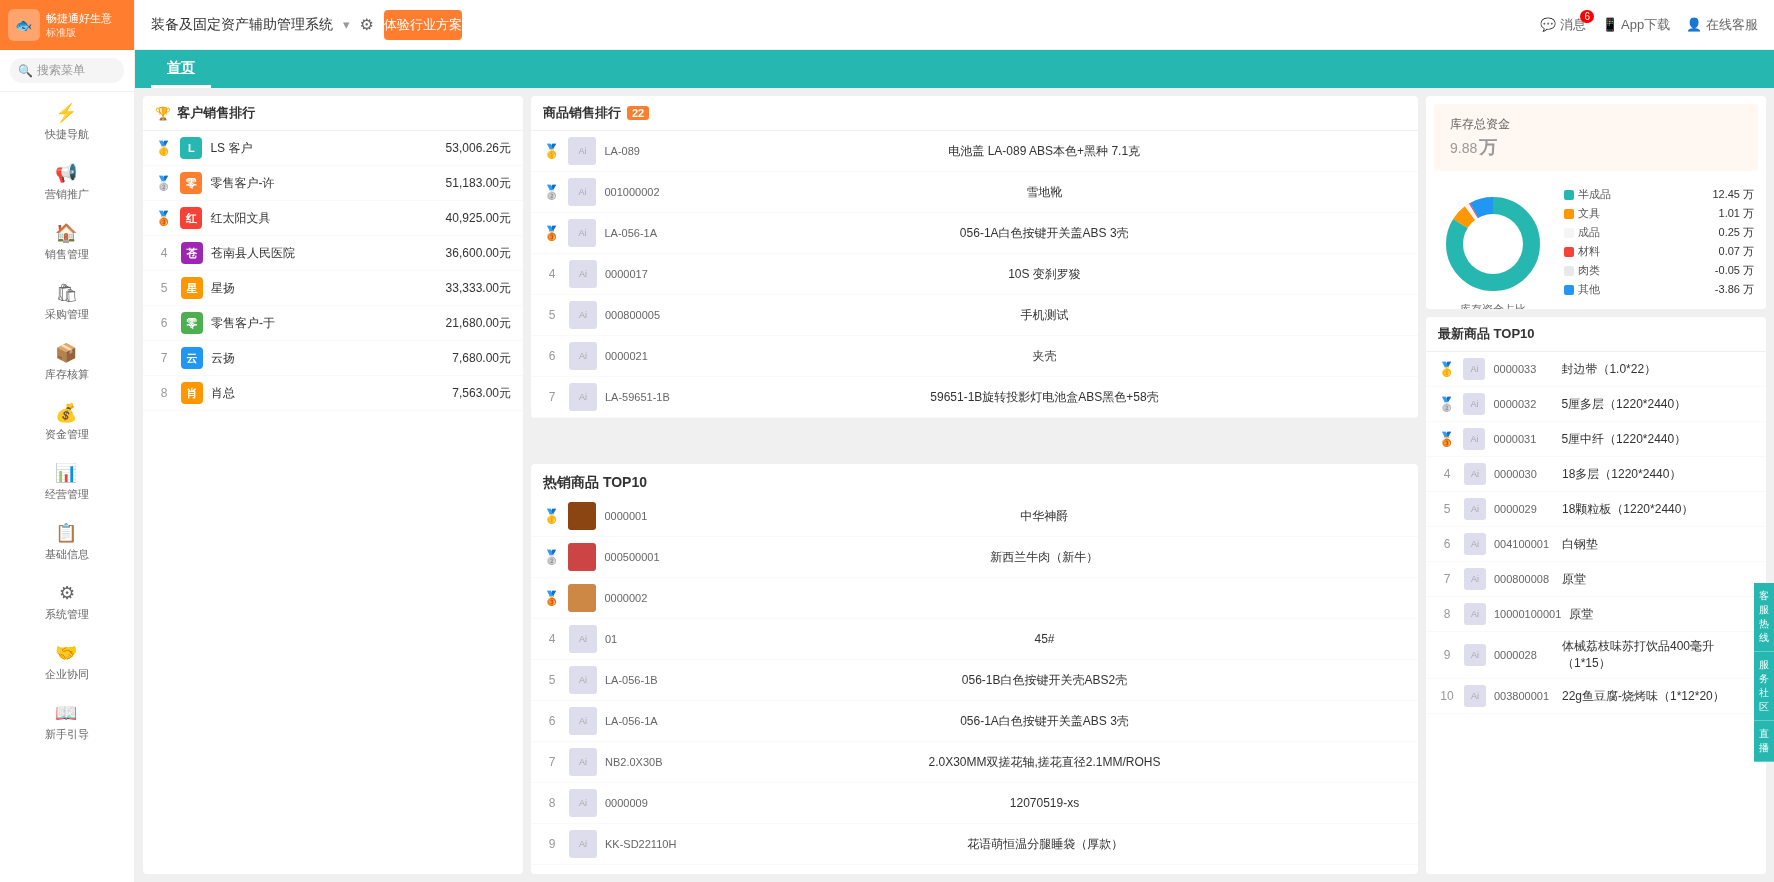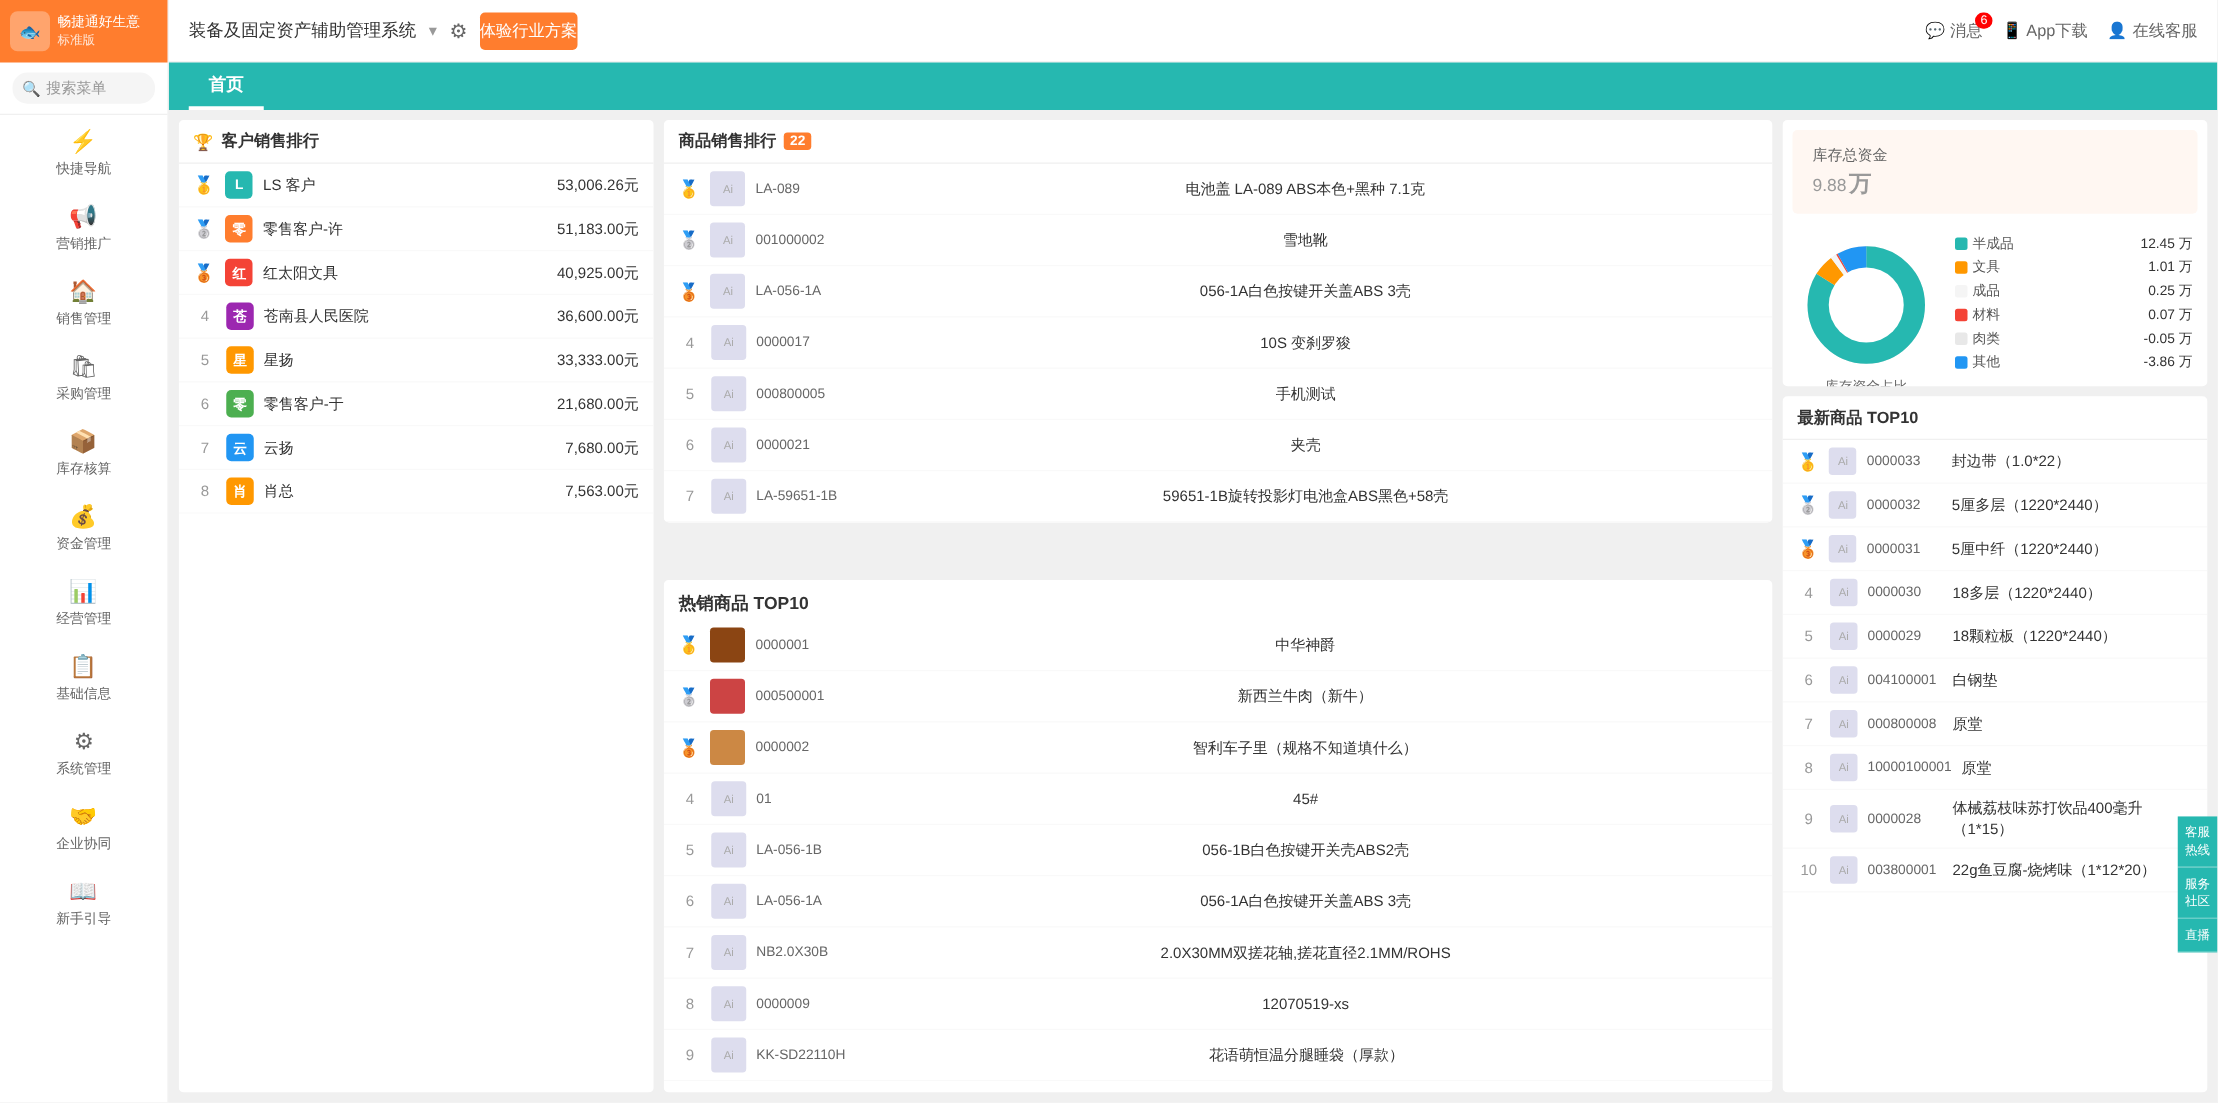--- a/index.html
+++ b/index.html
@@ -84,20 +84,21 @@
       background: #26b8b0;
       padding: 0 16px;
       display: flex;
       align-items: center;
       height: 38px;
     }
     .tab-item {
       padding: 0 16px; height: 38px; display: flex; align-items: center;
       color: #fff; font-size: 14px; cursor: pointer;
       border-bottom: 3px solid transparent;
+      text-decoration: underline;
     }
     .tab-item.active { border-bottom: 3px solid #fff; font-weight: bold; }
 
     
     .content {
       flex: 1;
       display: flex;
       overflow: hidden;
       background: #f0f0f0;
       gap: 8px;
@@ -200,21 +201,21 @@
     ::-webkit-scrollbar-thumb { background: #ccc; border-radius: 2px; }
 
     
     .float-btns {
       position: fixed; right: 0; bottom: 120px;
       display: flex; flex-direction: column;
       z-index: 100;
     }
     .float-btn {
       background: #26b8b0; color: #fff;
-      width: 32px; padding: 6px 4px;
+      width: 20px; padding: 6px 4px;
       text-align: center; font-size: 10px;
       cursor: pointer; border-bottom: 1px solid rgba(255,255,255,0.3);
     }
 
     .section-title {
       font-size: 14px; font-weight: bold; color: #333; padding: 10px 12px 4px;
     }
   </style>
 </head>
 <body>
@@ -441,21 +442,20 @@
             <div class="product-item">
     <span style="color:#aaa;font-size:14px;">🥈</span>
     <div class="prod-thumb" style="background:#cc4444;"></div>
     <span class="prod-code">000500001</span>
     <span class="prod-name">新西兰牛肉（新牛）</span>
   </div>
             <div class="product-item">
     <span style="color:#cd7f32;font-size:14px;">🥉</span>
     <div class="prod-thumb" style="background:#cc8844;"></div>
     <span class="prod-code">0000002</span>
-    <span class="prod-name">智利车子里（规格不知道填什么）</span>
   </div>
             <div class="product-item">
     <span class="prod-num">4</span>
     <div class="prod-thumb" style="background:#dde;font-size:9px;color:#aaa;">Ai</div>
     <span class="prod-code">01</span>
     <span class="prod-name">45#</span>
   </div>
             <div class="product-item">
     <span class="prod-num">5</span>
     <div class="prod-thumb" style="background:#dde;font-size:9px;color:#aaa;">Ai</div>

